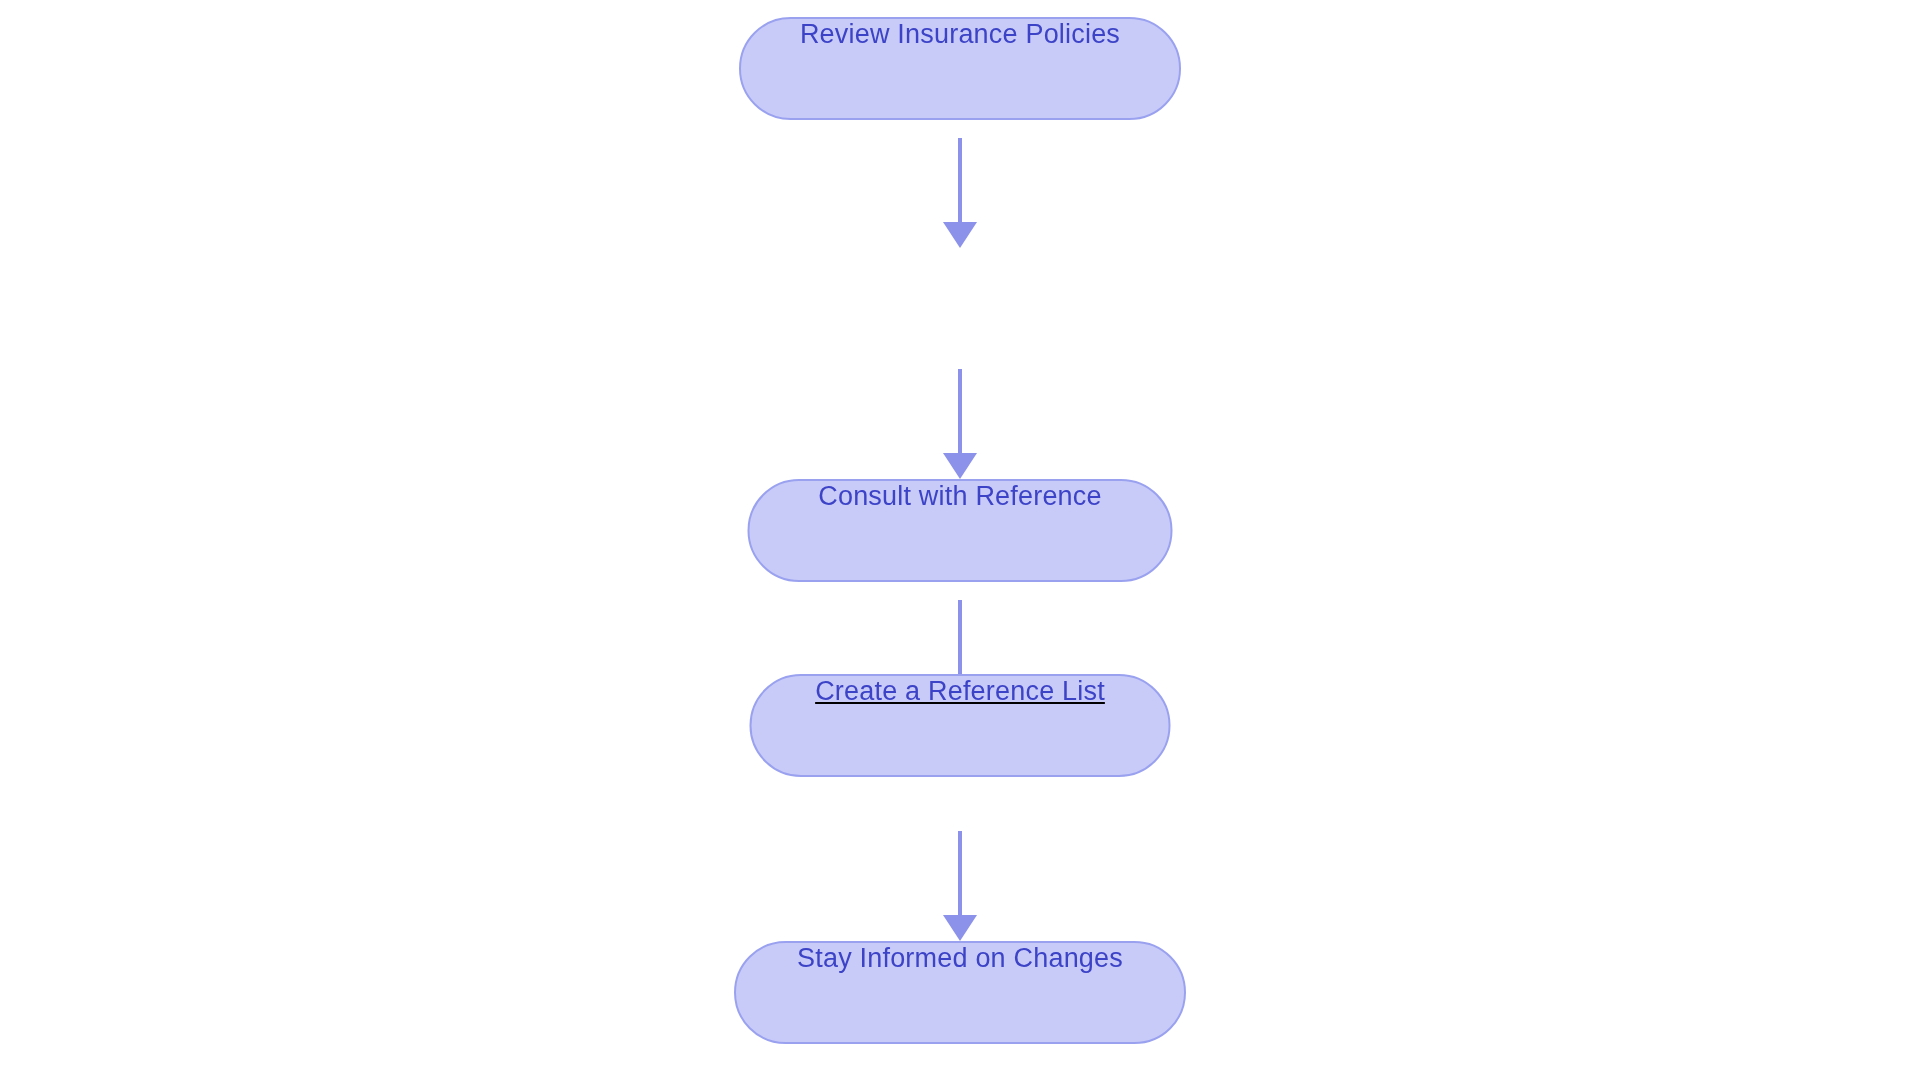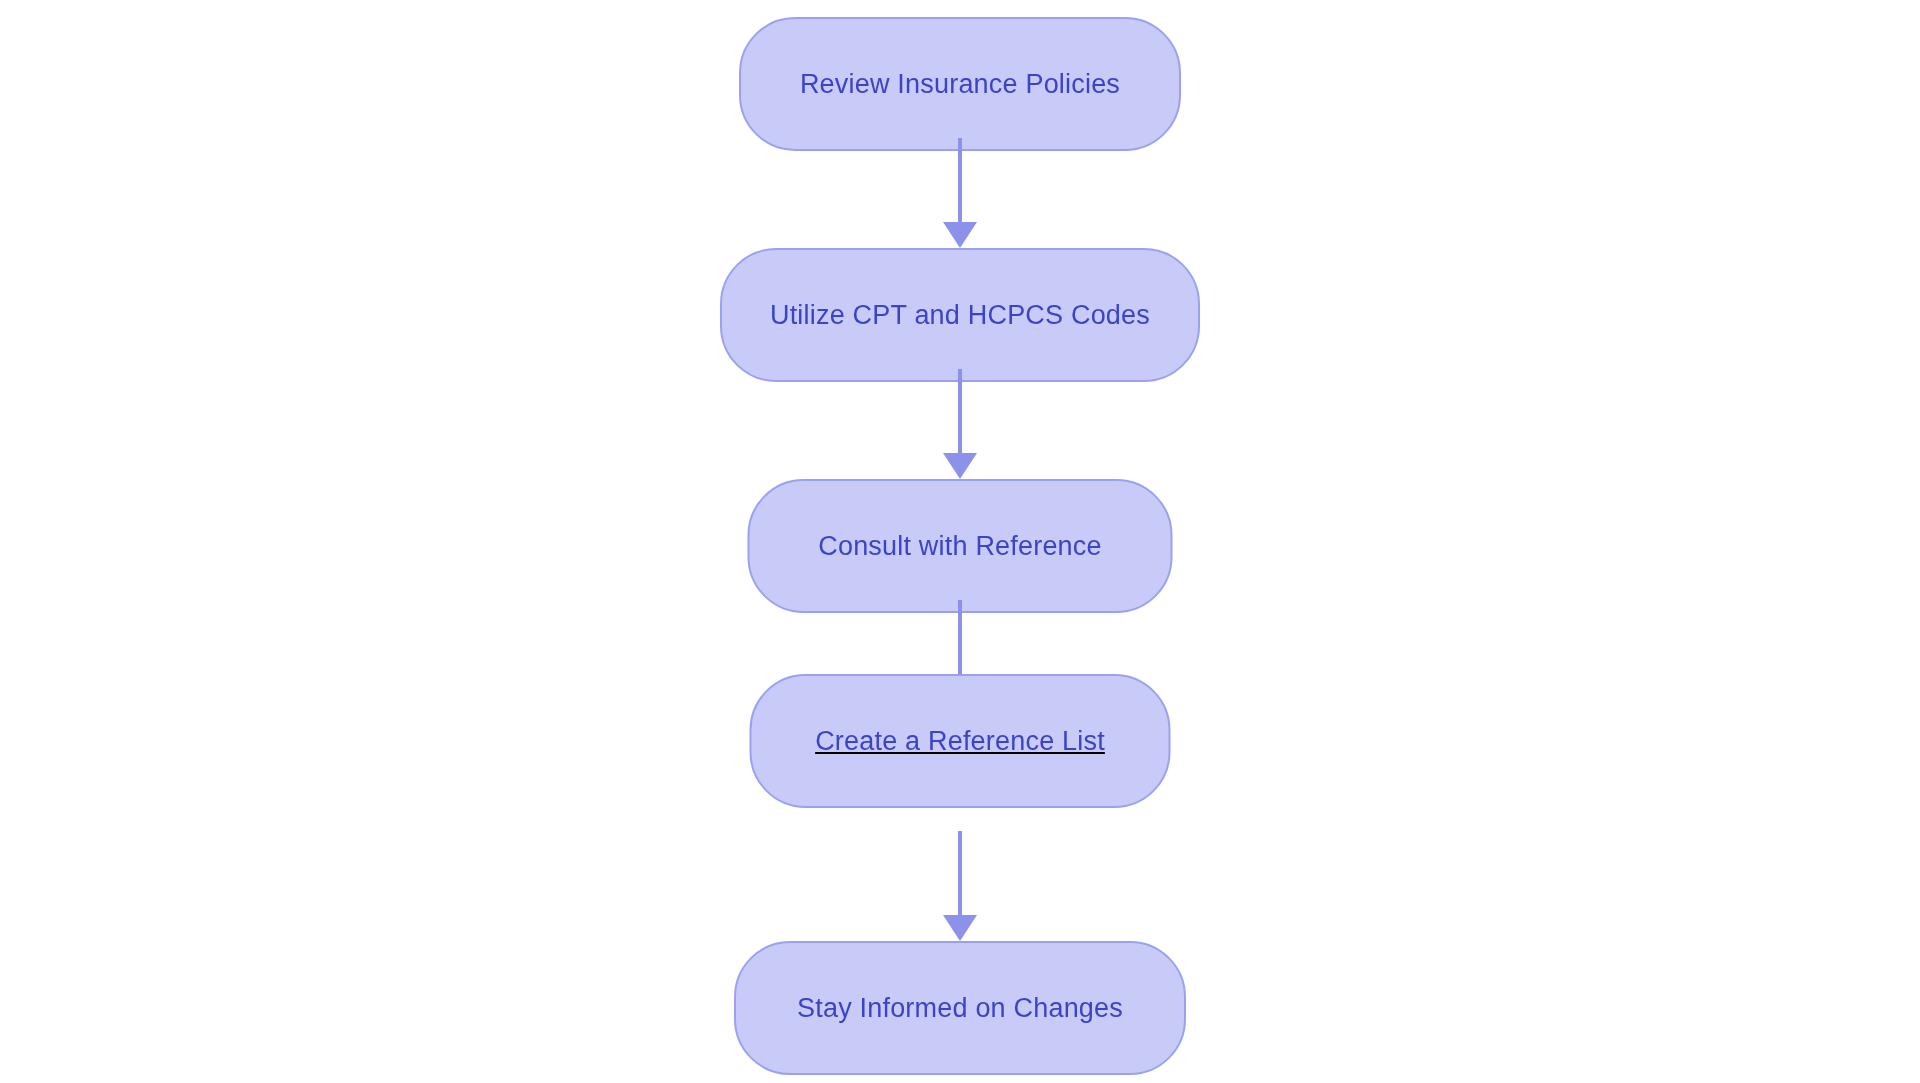--- a/index.html
+++ b/index.html
@@ -12,27 +12,26 @@
     width: 1920px;
     height: 1083px;
     background: var(--background, #ffffff);
     overflow: hidden;
     font-family: "Liberation Sans", sans-serif;
   }
   .flow-node {
     position: absolute;
     left: 50%;
     transform: translateX(-50%);
-    height: 134px;
+    height: 103px;
     box-sizing: border-box;
     background: var(--node-fill, #c8cbf8);
     border: 2px solid var(--node-border, #9aa2f0);
     border-radius: 56px;
     display: flex;
-    align-items: center;
     justify-content: center;
   }
   .node-label {
     color: var(--node-text, #3c43c7);
     font-size: 27px;
     font-weight: 400;
     letter-spacing: 0.2px;
     white-space: nowrap;
     text-align: center;
   }
@@ -82,23 +81,20 @@
 
   <div class="flow-node node-1">
     <span class="node-label">Review Insurance Policies</span>
   </div>
 
   <div class="connector connector-1">
     <div class="arrow-shaft"></div>
     <div class="arrow-head"></div>
   </div>
 
-  <div class="flow-node node-2">
-    <span class="node-label">Utilize CPT and HCPCS Codes</span>
-  </div>
 
   <div class="connector connector-2">
     <div class="arrow-shaft"></div>
     <div class="arrow-head"></div>
   </div>
 
   <div class="flow-node node-3">
     <span class="node-label">Consult with Reference</span>
   </div>
 

